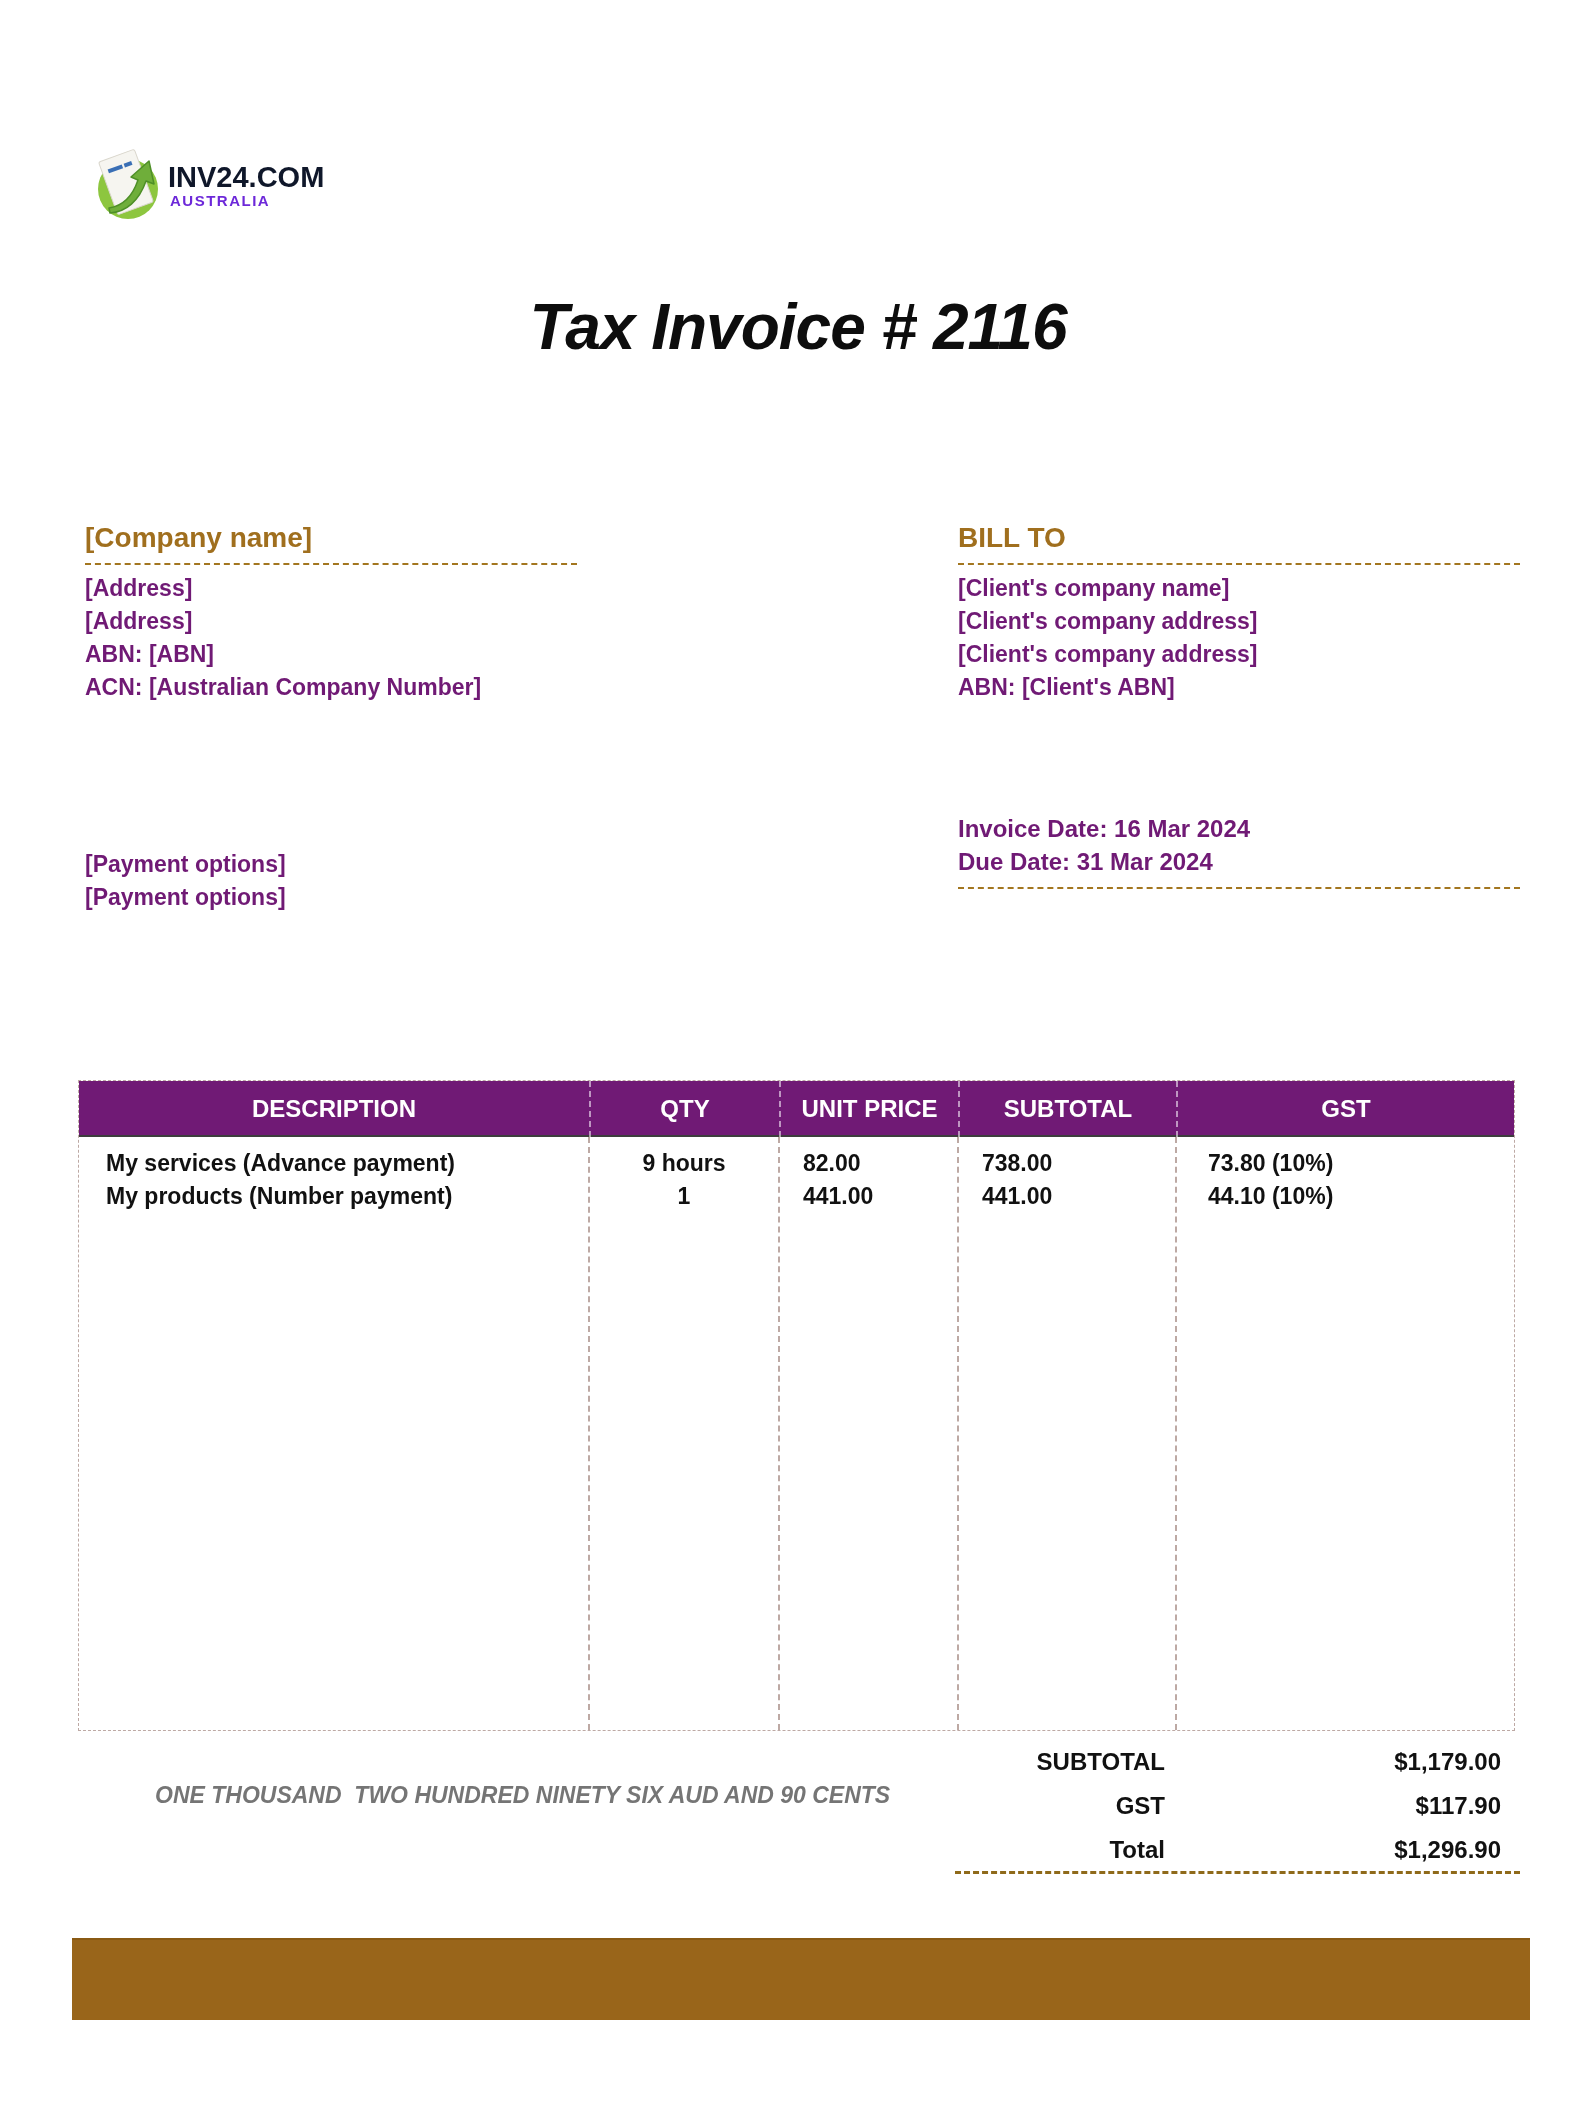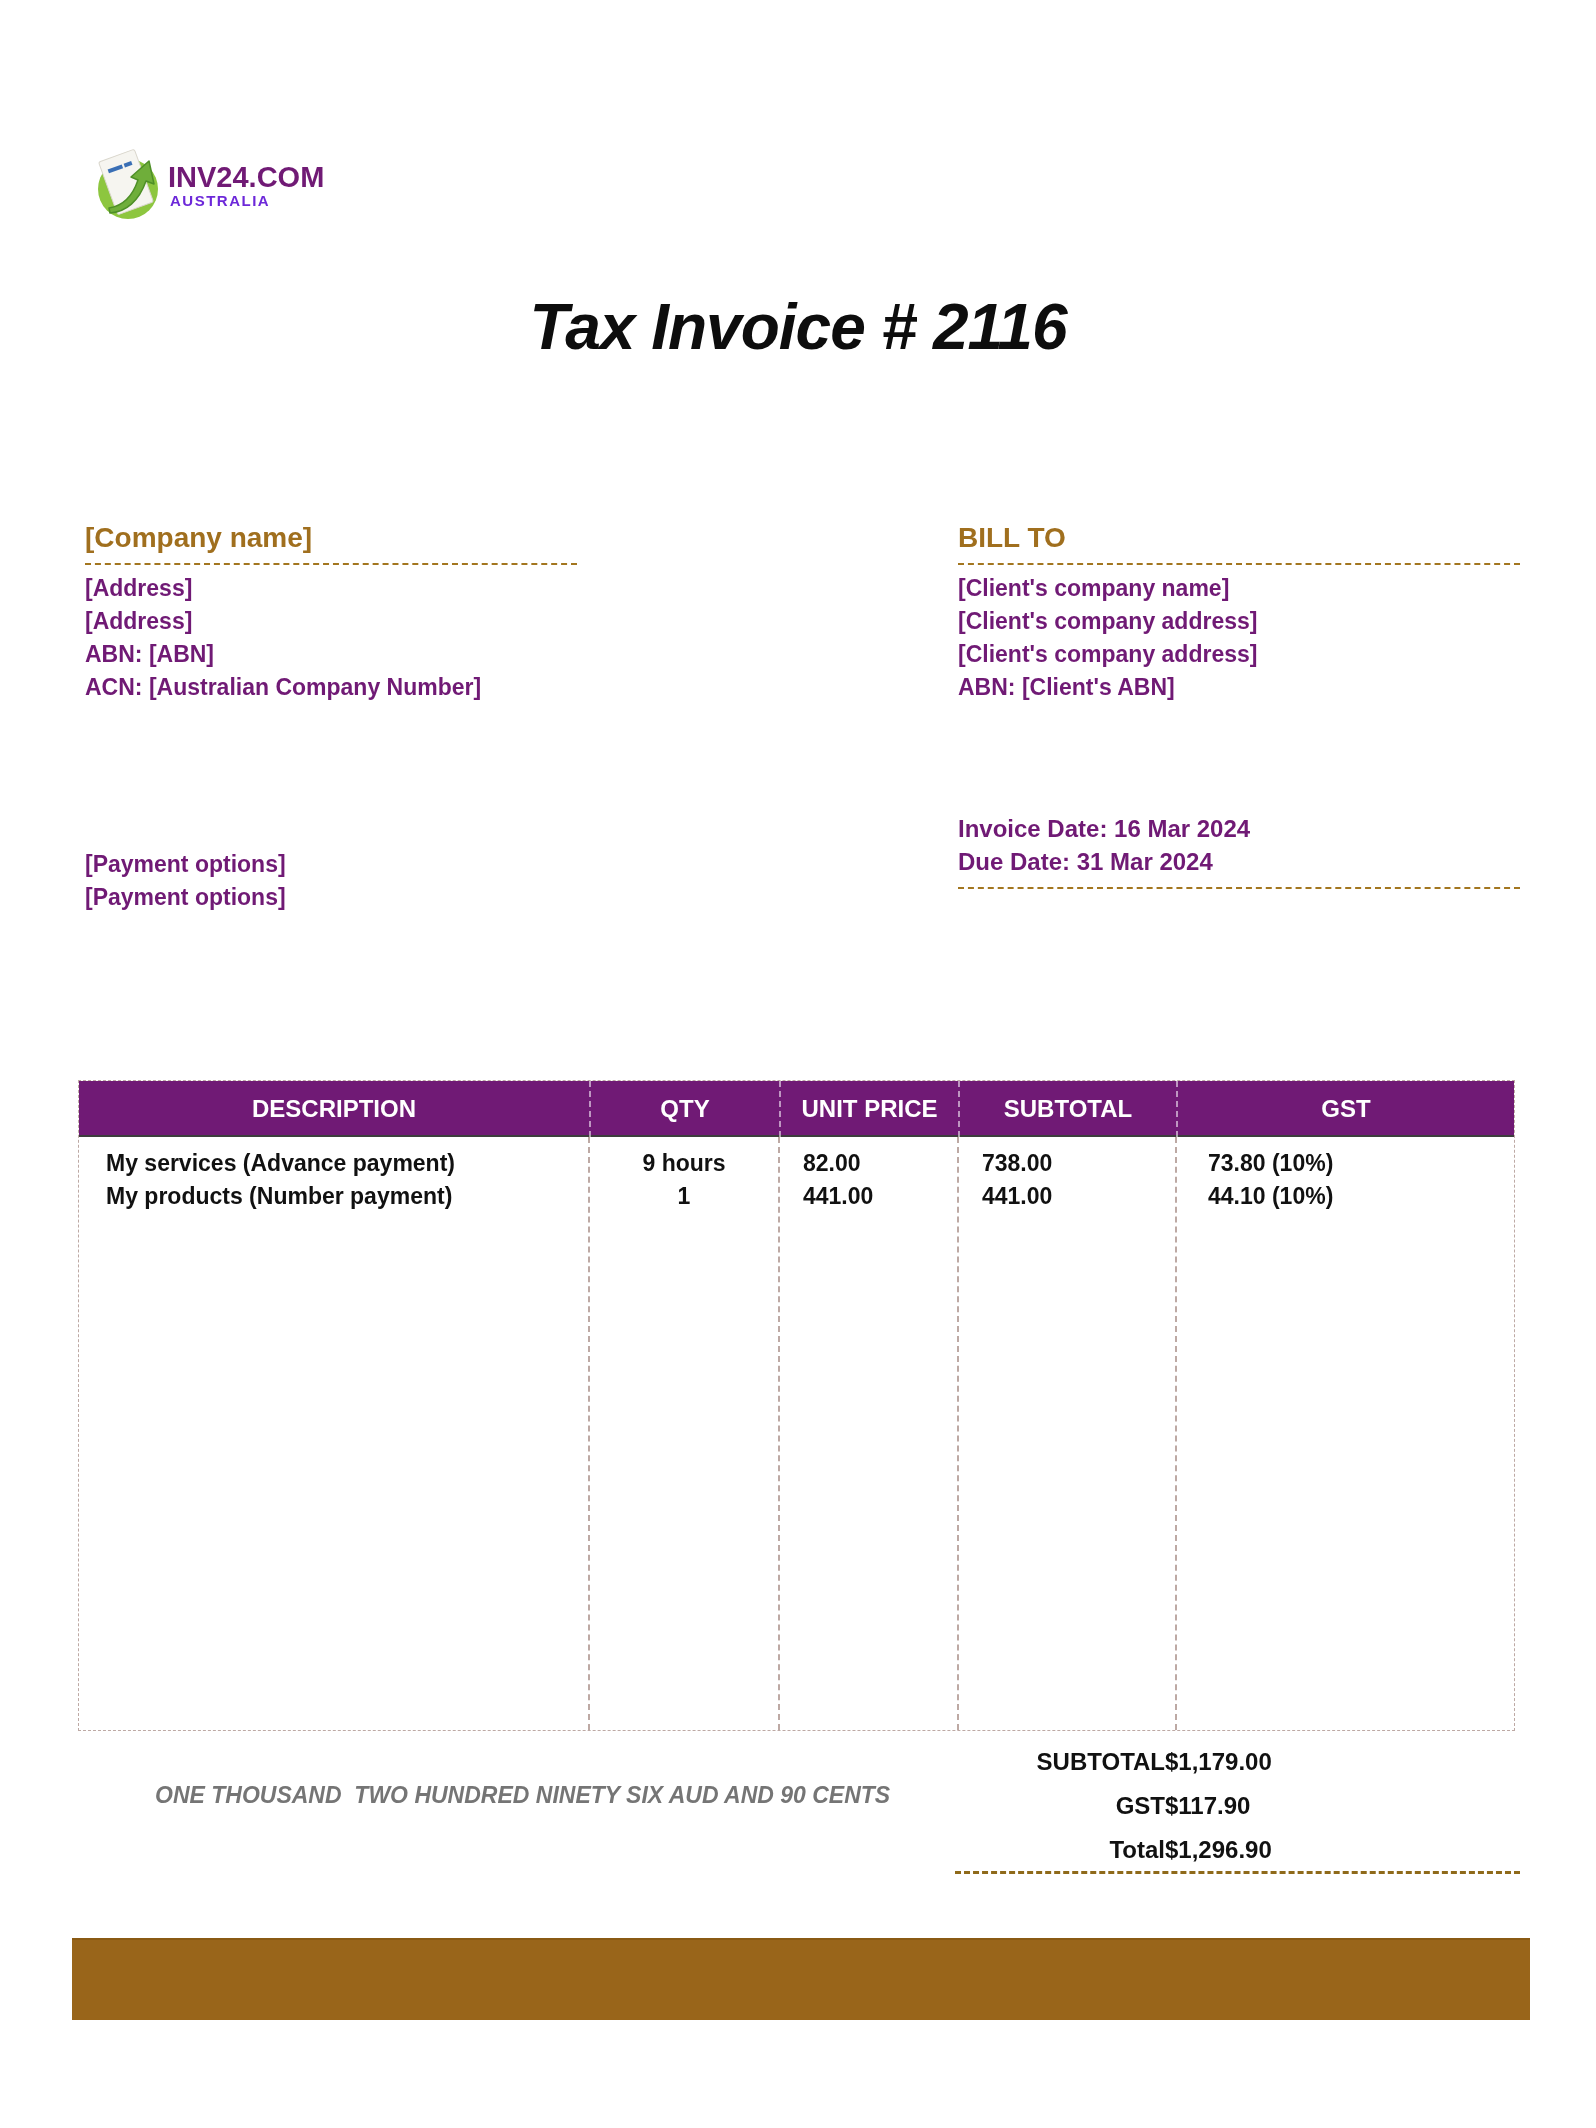--- a/index.html
+++ b/index.html
@@ -23,21 +23,21 @@
     top: 148px;
     display: flex;
     align-items: flex-start;
     gap: 8px;
   }
   .logo-icon { width: 64px; height: 74px; display: block; }
   .logo-text { padding-top: 14px; }
   .brand-name {
     font-size: 29px;
     font-weight: bold;
-    color: #701a75;
+    color: #0f172a;
     letter-spacing: 0px;
     line-height: 30px;
   }
   .brand-region {
     font-size: 15px;
     font-weight: bold;
     color: #6d28d9;
     letter-spacing: 1.5px;
     line-height: 18px;
     padding-left: 2px;
@@ -149,21 +149,21 @@
   }
   .total-label {
     width: 465px;
     text-align: right;
     font-size: 24px;
     font-weight: bold;
     color: #111111;
   }
   .total-value {
     flex: 1;
-    text-align: left;
+    text-align: right;
     padding-right: 14px;
     font-size: 24px;
     font-weight: bold;
     color: #111111;
   }
   .totals-rule {
     position: absolute;
     left: 955px;
     top: 1871px;
     width: 565px;

